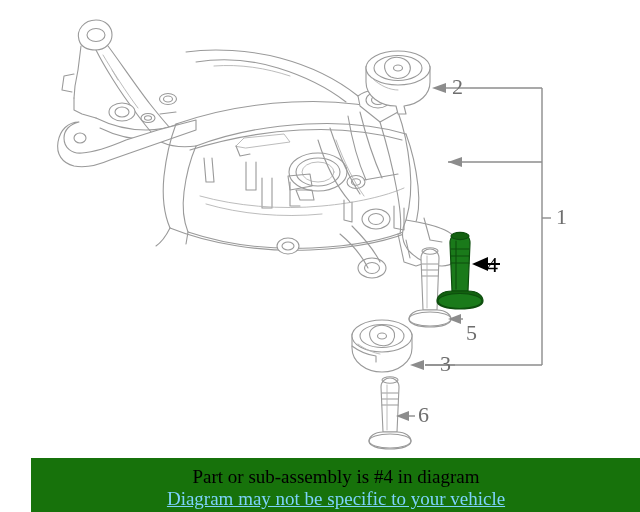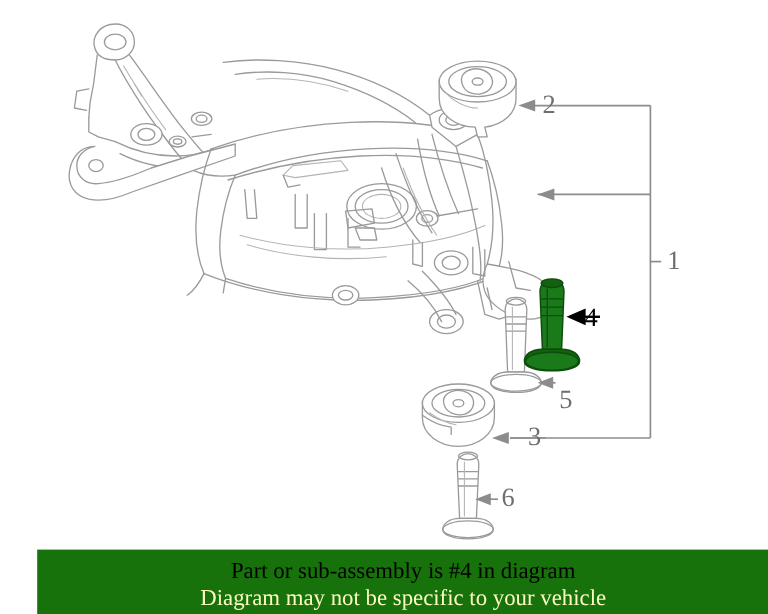--- a/index.html
+++ b/index.html
@@ -277,16 +277,16 @@
   <div class="callout-label" style="left:440px; top:353px;">3</div>
 
   <div class="callout-label hl" style="left:487px; top:254px;">4</div>
 
   <div class="callout-label" style="left:466px; top:322px;">5</div>
 
   <div class="callout-label" style="left:418px; top:404px;">6</div>
 
   <div class="banner" style="background: rgb(23, 114, 11);">
     <div class="banner-line" style="color: rgb(0, 0, 0);">Part or sub-assembly is #4 in diagram</div>
-    <div class="banner-line" style="color: #fef9c3;">Diagram may not be specific to your vehicle</div>
+    <div class="banner-line" style="color: #7dd3fc; text-decoration: underline;">Diagram may not be specific to your vehicle</div>
   </div>
 
 </div>
 
 </body></html>

